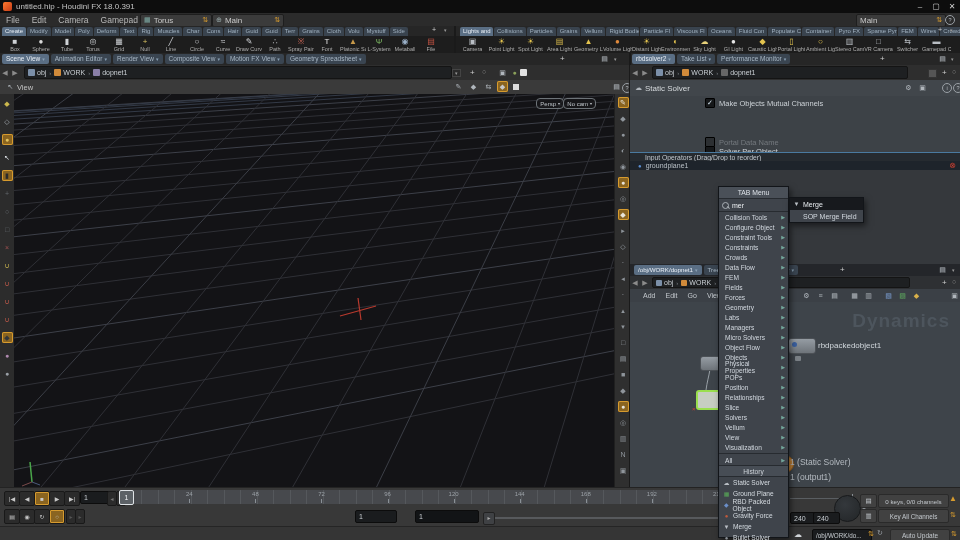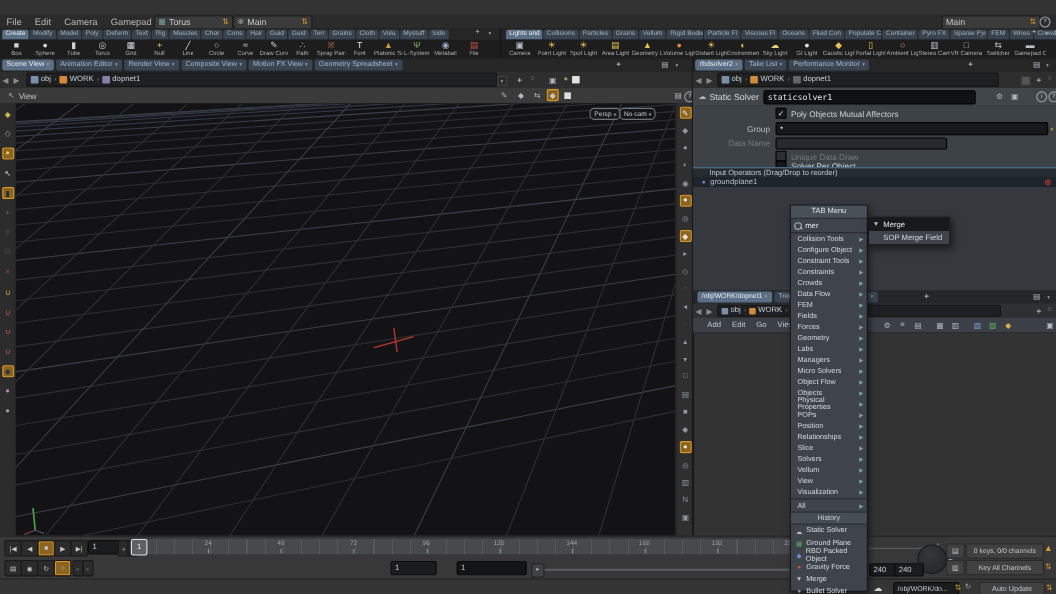--- a/index.html
+++ b/index.html
@@ -120,20 +120,28 @@
   .fresult{height:12px;display:flex;align-items:center;gap:3px;padding-left:3px;font-size:7px;color:#d2d8df;}
   .fresult.sel{background:#17191d !important;color:#e9edf1 !important;}
   .circ{width:8px;height:8px;border:1px solid #9aa0a6;border-radius:50%;font-size:5.5px;line-height:8px;
         text-align:center;color:#b9bec4;display:inline-block;}
 </style>
 </head>
 <body>
 
 <div id="app">
 
+  <div id="titlebar" class="abs flex">
+    <span id="logo"></span>
+    <span>untitled.hip - Houdini FX 18.0.391</span>
+    <span style="flex:1"></span>
+    <span class="winbtn">–</span>
+    <span class="winbtn">▢</span>
+    <span class="winbtn">✕</span>
+  </div>
 
   <div id="menubar" class="abs flex">
     <div class="flex" style="height:13px">
 
     <span class="menu-item">File</span>
         <span class="menu-item">Edit</span>
         <span class="menu-item">Camera</span>
         <span class="menu-item">Gamepad</span>
         <span class="menu-item">Windows</span>
         <span class="menu-item">Help</span>
@@ -581,45 +589,35 @@
         </span>
     </div>
     <span class="abs" style="left:298px;top:4px;width:7px;height:7px;background:#555;border:1px solid #333"></span>
     <span class="abs plus" style="left:312px;top:3px">+</span>
     <span class="abs" style="left:322px;top:3px;color:#888;font-size:7px">○</span>
   </div>
 
   <div id="paramhdr" class="abs flex">
     <span class="nico" style="margin-left:2px">☁</span>
     <span style="color:#d6dadd">Static Solver</span>
-    <span class="nodename" style="margin-left:4px;width:185px">staticsolver1</span>
     <span class="abs nico" style="left:272px">⚙</span>
     <span class="abs nico" style="left:286px">▣</span>
 
     <span class="abs circ" style="left:312px;top:3px">i</span>
     <span class="abs circ" style="left:323px;top:3px">?</span>
   </div>
 
   <div id="parambody" class="abs">
     <div class="prow" style="left:75px;top:2px;gap:4px">
       <span class="cb">✓</span>
-      <span style="color:#ccd1d6">Poly Objects Mutual Affectors</span>
-    </div>
-    <div class="prow" style="left:0;top:15px;width:330px">
-      <span class="plabel" style="width:70px">Group</span>
-      <span class="pfield" style="margin-left:5px;width:240px;height:10px">*</span>
-      <span style="color:#c9a23c;font-size:5px;margin-left:2px">▾</span>
-    </div>
-    <div class="prow" style="left:0;top:29px;width:330px">
-      <span class="plabel dis" style="width:70px">Data Name</span>
-      <span class="pfield dis" style="margin-left:5px;width:148px;height:9px"></span>
+      <span style="color:#ccd1d6">Make Objects Mutual Channels</span>
     </div>
     <div class="prow" style="left:75px;top:41px;gap:4px">
       <span class="cb dis"></span>
-      <span class="plabel dis">Unique Data Draw</span>
+      <span class="plabel dis">Portal Data Name</span>
     </div>
     <div class="prow" style="left:75px;top:50px;gap:4px">
       <span class="cb"></span>
       <span style="color:#ccd1d6">Solver Per Object</span>
     </div>
   </div>
 
   <div id="inputops-hdr" class="abs">Input Operators (Drag/Drop to reorder)</div>
   <div id="inputops-row" class="abs">
     <span style="color:#5b8fd4;font-size:6px;margin:0 4px 0 8px">●</span>
@@ -684,20 +682,37 @@
     <span class="abs nico" style="left:198px">▤</span>
     <span class="abs nico" style="left:218px">▦</span>
     <span class="abs nico" style="left:232px">▥</span>
     <span class="abs nico" style="left:252px;color:#7b9fd4">▧</span>
     <span class="abs nico" style="left:266px;color:#5fae5f">▨</span>
     <span class="abs nico" style="left:280px;color:#d8b04a">◆</span>
 
     <span class="abs nico" style="left:318px">▣</span>
   </div>
 
+  <div id="netcanvas" class="abs">
+    <div id="watermark">Dynamics</div>
+    <svg width="330" height="185" style="position:absolute;left:0;top:0">
+      <path d="M80,67 C79,74 77,80 76,88" stroke="#98a0a6" stroke-width="1" fill="none"></path>
+    </svg>
+    <div class="dopnode" style="left:70px;top:54px;width:20px;height:13px"></div>
+    <div class="dopnode" style="left:66px;top:88px;width:22px;height:16px;border:2px solid #9adf4e;background:#c7cec2"></div>
+    <span class="abs" style="left:62px;top:104px;color:#d04030;font-size:6px">×</span>
+    <div class="dopnode" style="left:158px;top:36px;width:26px;height:14px">
+      <span style="position:absolute;left:3px;top:3px;width:5px;height:5px;border-radius:50%;background:#3a5f9e"></span>
+    </div>
+    <span class="abs" style="left:188px;top:39px;font-size:8px;color:#d2d8dd">rbdpackedobject1</span>
+    <div class="abs" style="left:165px;top:54px;width:6px;height:5px;background:#7a8086;border-radius:1px"></div>
+    <div class="abs" style="left:146px;top:153px;width:16px;height:16px;border-radius:50%;background:#c08136;border:1px solid #8a5a22"></div>
+    <span class="abs" style="left:160px;top:155px;font-size:8.5px;color:#b4bac0">1 (Static Solver)</span>
+    <span class="abs" style="left:160px;top:170px;font-size:8.5px;color:#b4bac0">1 (output1)</span>
+  </div>
 
   <div id="playbar" class="abs">
     <div id="transport">
 
     <span class="tbtn" style="left: 4px; top: 3px;">|◀</span>
         <span class="tbtn" style="left: 19px; top: 3px;">◀</span>
         <span class="tbtn hl" style="left: 34px; top: 3px;">■</span>
         <span class="tbtn" style="left: 49px; top: 3px;">▶</span>
         <span class="tbtn" style="left: 64px; top: 3px;">▶|</span>
       </div>

